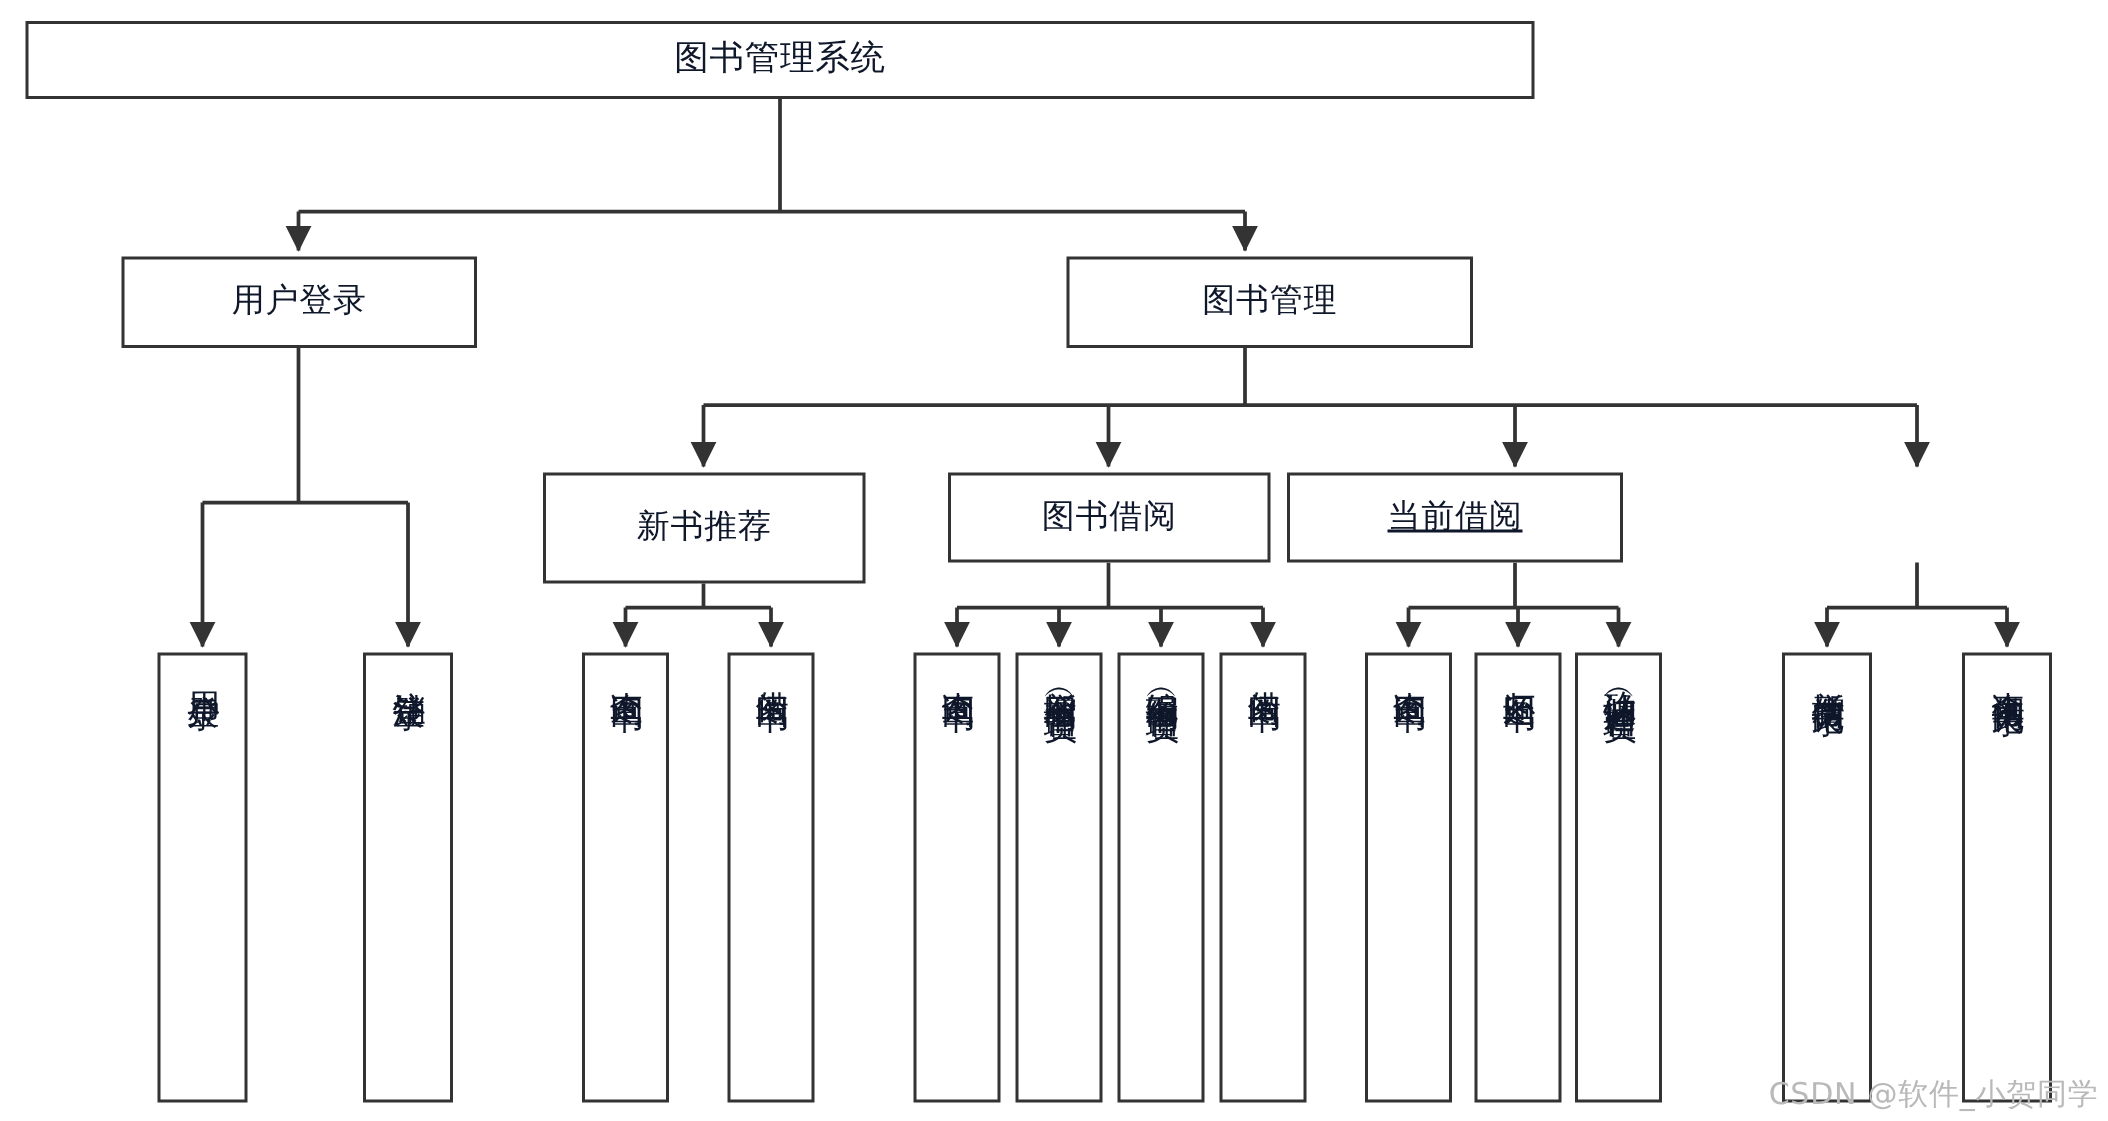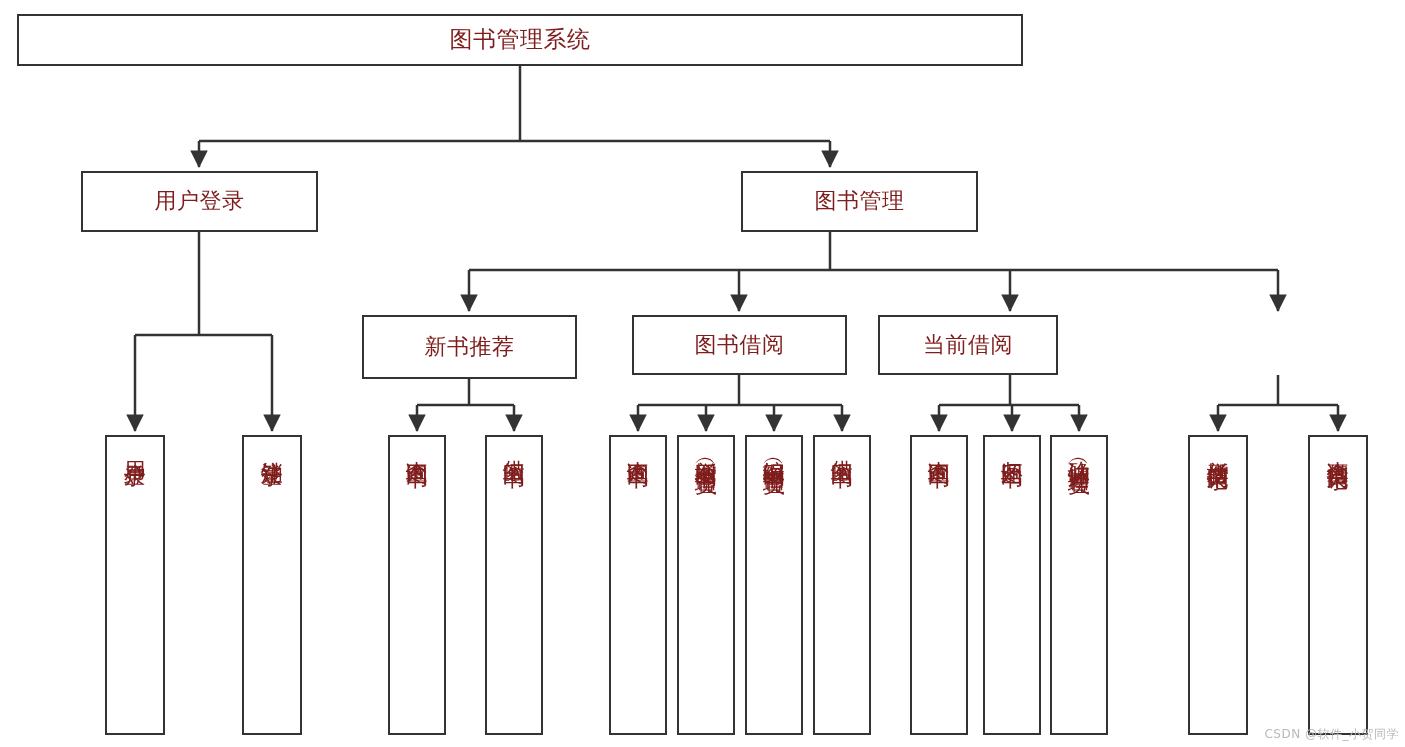--- a/index.html
+++ b/index.html
@@ -27,21 +27,21 @@
     pointer-events: none;
   }
   .node {
     position: absolute;
     box-sizing: border-box;
     border: 2px solid #333333;
     background: #ffffff;
     display: flex;
     align-items: center;
     justify-content: center;
-    color: #7f1d1d;
+    color: #0f172a;
   }
   .node .label {
     display: block;
     text-align: center;
     line-height: 1.12;
     letter-spacing: 0.5px;
   }
   
   .node.horiz .label {
     writing-mode: horizontal-tb;
@@ -61,21 +61,21 @@
     text-orientation: upright;
     font-size: 22px;
     line-height: 1.16;
     letter-spacing: 2px;
     white-space: nowrap;
   }
   #watermark {
     position: absolute;
     right: 6px;
     bottom: 4px;
-    font-size: 12px;
+    font-size: 20px;
     color: #b9b9b9;
     letter-spacing: 0.5px;
     white-space: nowrap;
     user-select: none;
   }
 </style>
 </head>
 <body>
 
 <div id="diagram-root">
@@ -130,31 +130,31 @@
     </g>
   </svg>
 
   <div class="node horiz root" style="left:17px; top:14px; width:1006px; height:52px;">
     <span class="label">图书管理系统</span>
   </div>
 
   <div class="node horiz" style="left:81px; top:171px; width:237px; height:61px;">
     <span class="label">用户登录</span>
   </div>
-  <div class="node horiz" style="left:741px; top:171px; width:237px; height:61px;">
+  <div class="node horiz" style="left:711px; top:171px; width:271px; height:61px;">
     <span class="label">图书管理</span>
   </div>
 
-  <div class="node horiz" style="left:362px; top:315px; width:215px; height:64px;">
+  <div class="node horiz" style="left:362px; top:315px; width:215px; height:74px;">
     <span class="label">新书推荐</span>
   </div>
   <div class="node horiz" style="left:632px; top:315px; width:215px; height:60px;align-items:center;">
     <span class="label">图书借阅</span>
   </div>
-  <div class="node horiz" style="left:878px; top:315px; width:180px; height:60px;">
+  <div class="node horiz" style="left:858px; top:315px; width:224px; height:60px;text-decoration:underline;">
     <span class="label">当前借阅</span>
   </div>
 
   <div class="node vert" style="left:105px; top:435px; width:60px; height:300px;">
     <span class="label">用户登录</span>
   </div>
   <div class="node vert" style="left:242px; top:435px; width:60px; height:300px;">
     <span class="label">注销登录</span>
   </div>
 

